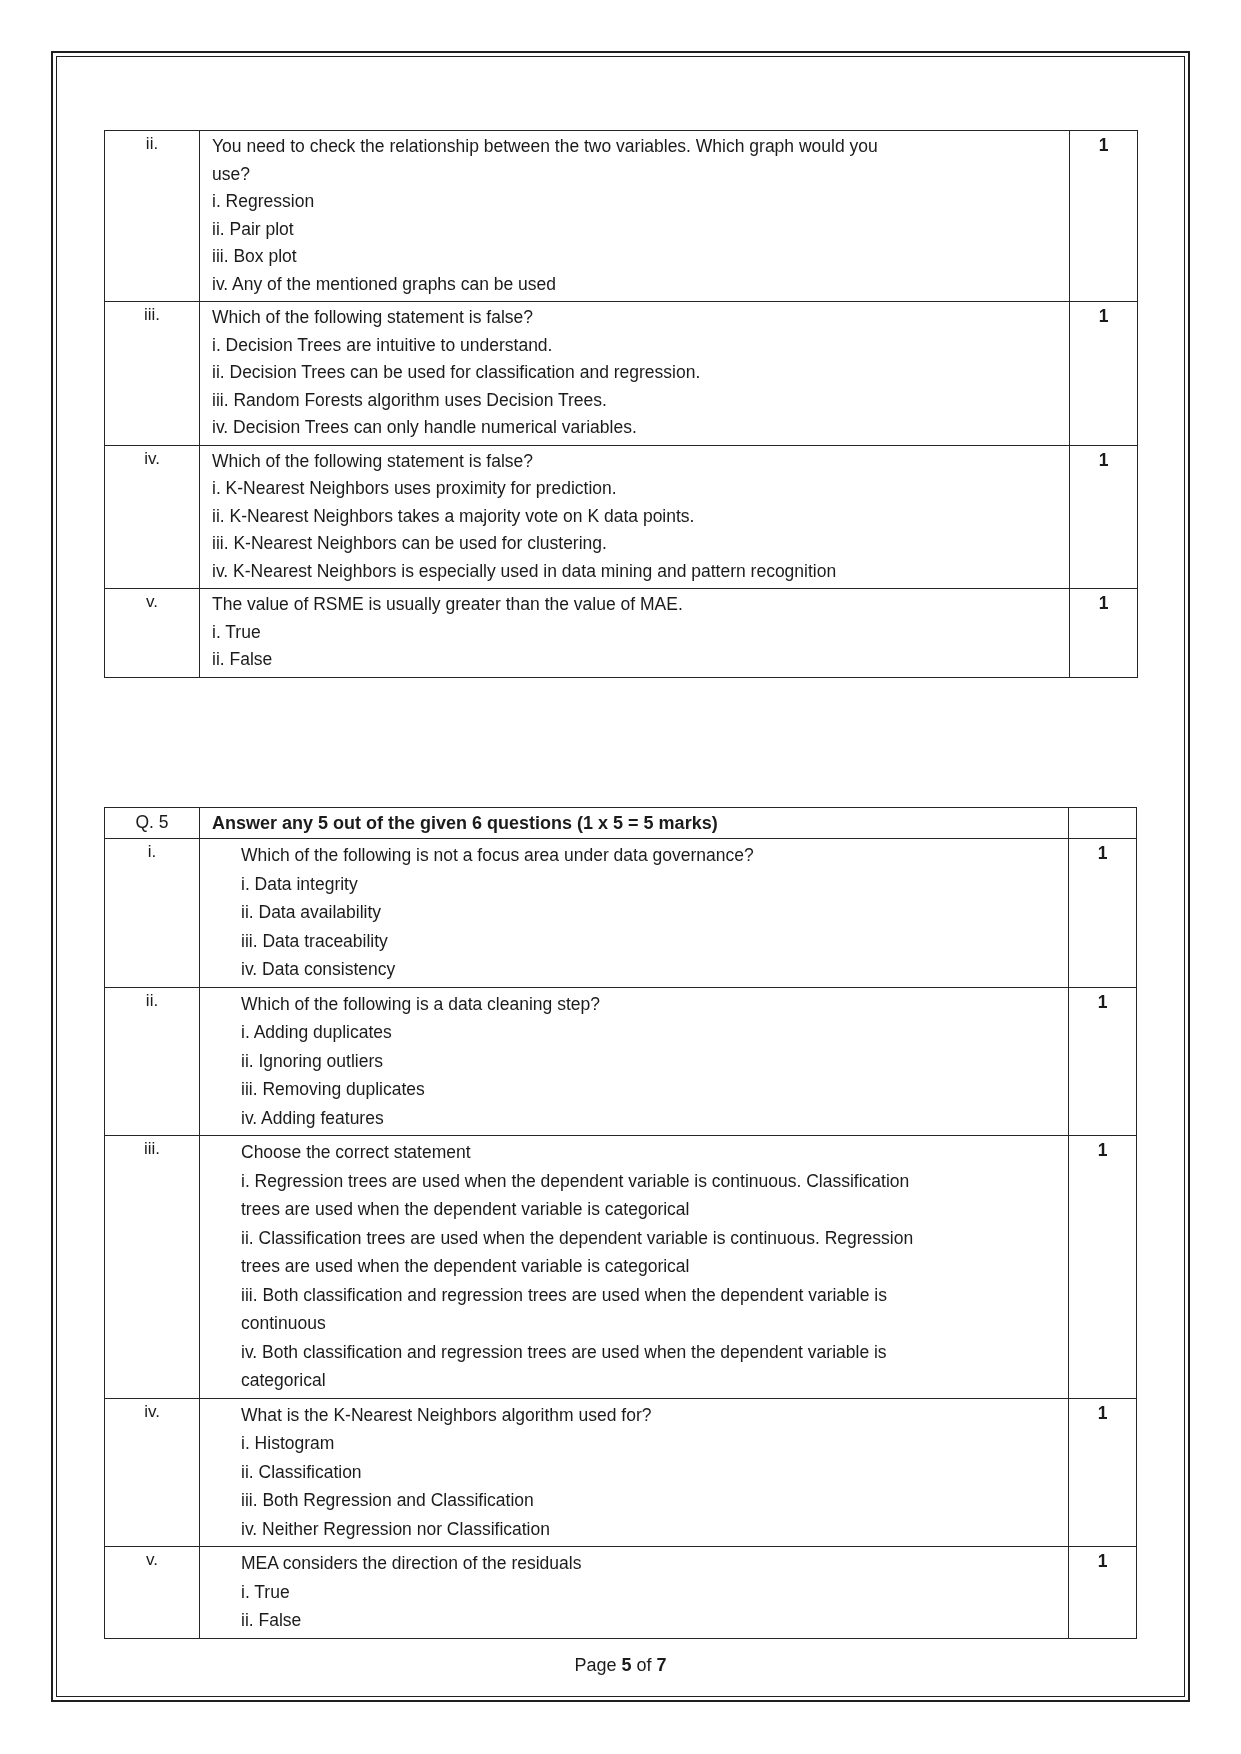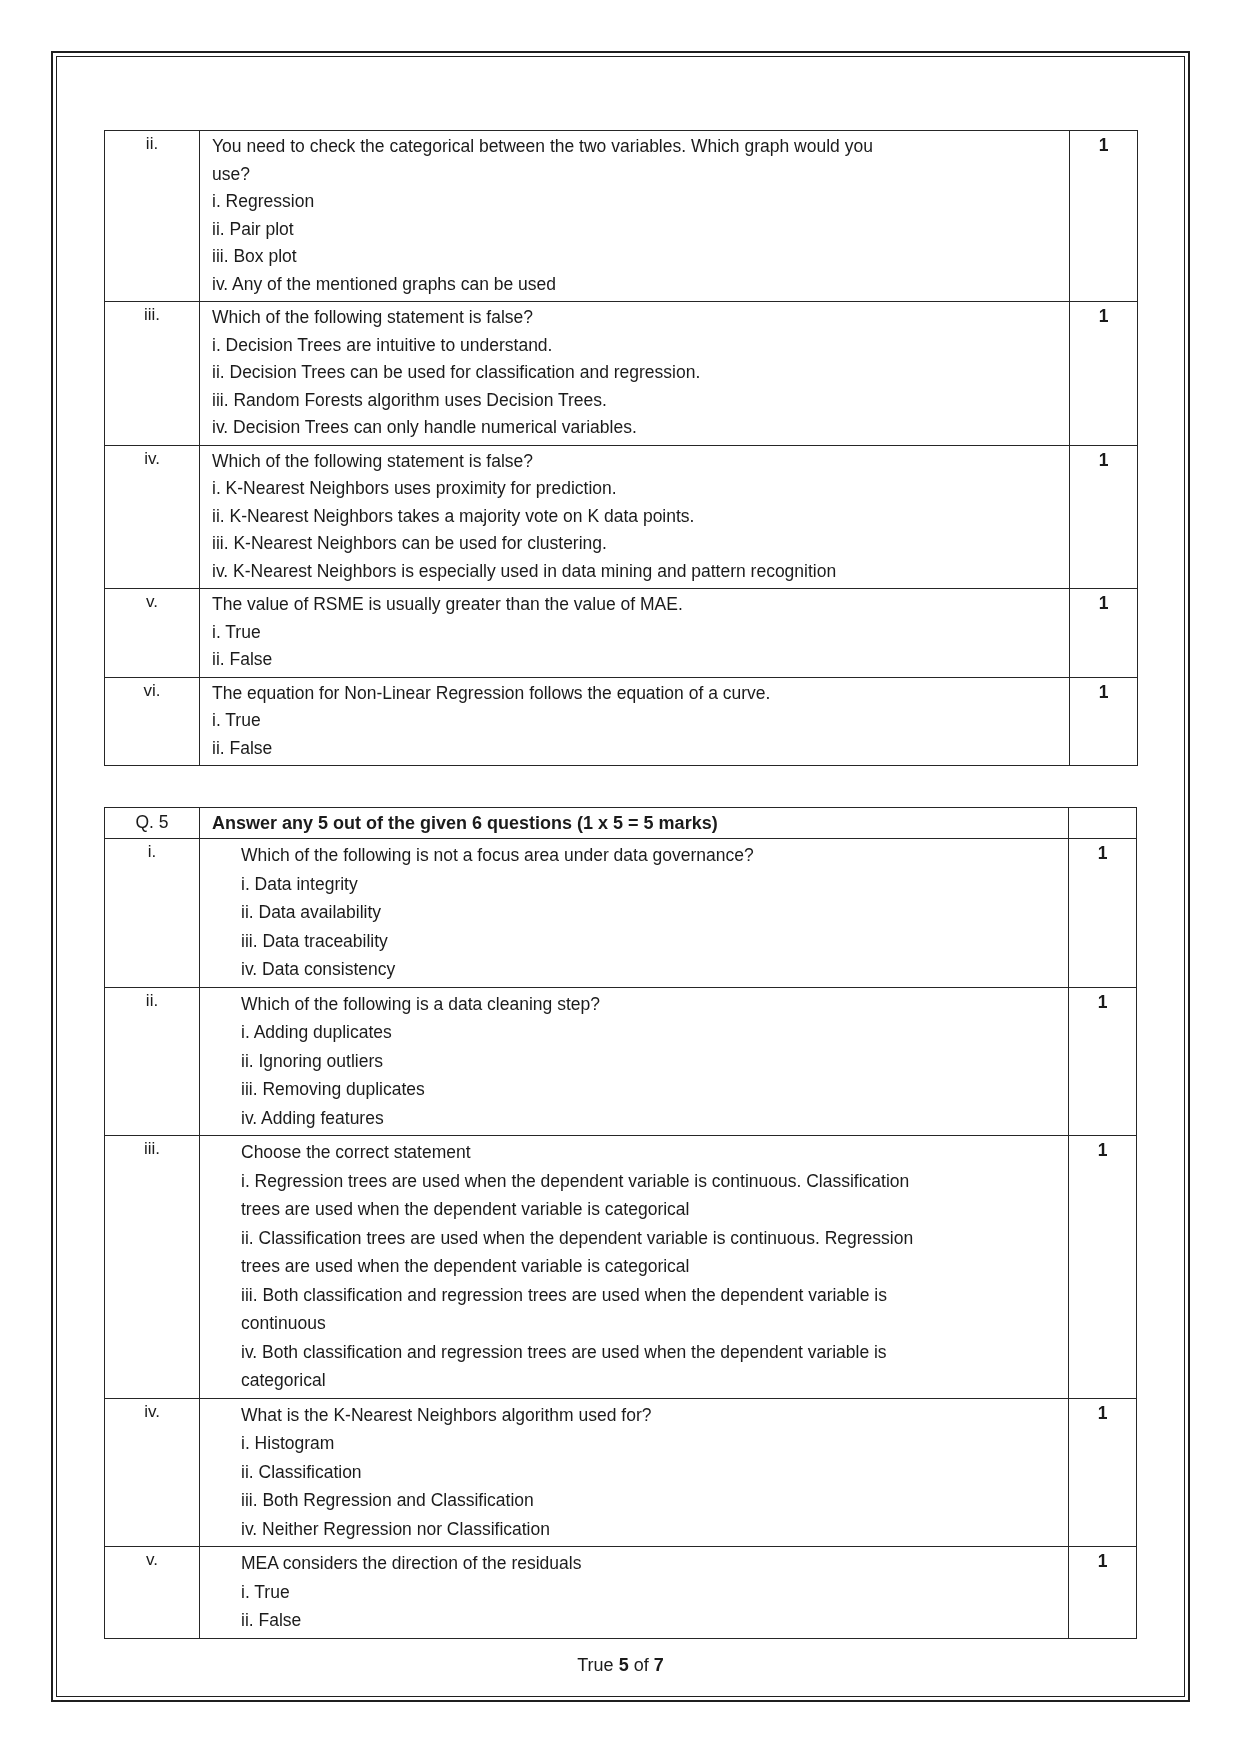--- a/index.html
+++ b/index.html
@@ -79,21 +79,21 @@
 <div class="page-border">
   <div class="page-border-inner"></div>
 </div>
 
 <table class="qtable" id="table-1">
   <tbody>
       <tr>
     <td class="num">ii.</td>
     <td class="qtext">
           <div>
-            <div class="qline">You need to check the categorical between the two variables. Which graph would you</div>
+            <div class="qline">You need to check the relationship between the two variables. Which graph would you</div>
             <div class="qline">use?</div>
             <div class="qline">i. Regression</div>
             <div class="qline">ii. Pair plot</div>
             <div class="qline">iii. Box plot</div>
             <div class="qline">iv. Any of the mentioned graphs can be used</div>
           </div>
         </td>
     <td class="marks">1</td>
   </tr>
   <tr>
@@ -120,31 +120,20 @@
             <div class="qline">iv. K-Nearest Neighbors is especially used in data mining and pattern recognition</div>
           </div>
         </td>
     <td class="marks">1</td>
   </tr>
   <tr>
     <td class="num">v.</td>
     <td class="qtext">
           <div>
             <div class="qline">The value of RSME is usually greater than the value of MAE.</div>
-            <div class="qline">i. True</div>
-            <div class="qline">ii. False</div>
-          </div>
-        </td>
-    <td class="marks">1</td>
-  </tr>
-  <tr>
-    <td class="num">vi.</td>
-    <td class="qtext">
-          <div>
-            <div class="qline">The equation for Non-Linear Regression follows the equation of a curve.</div>
             <div class="qline">i. True</div>
             <div class="qline">ii. False</div>
           </div>
         </td>
     <td class="marks">1</td>
   </tr>
 </tbody>
   </table>
 
 <table class="qtable" id="table-2">
@@ -218,17 +207,17 @@
             <div class="qline">i. True</div>
             <div class="qline">ii. False</div>
           </div>
         </td>
     <td class="marks">1</td>
   </tr>
 </tbody>
   </table>
 
 <div class="footer">
-  <span>True</span>
+  <span>Page</span>
   <span class="b">5</span>
   <span>of</span>
   <span class="b">7</span>
 </div>
 
 </body></html>

